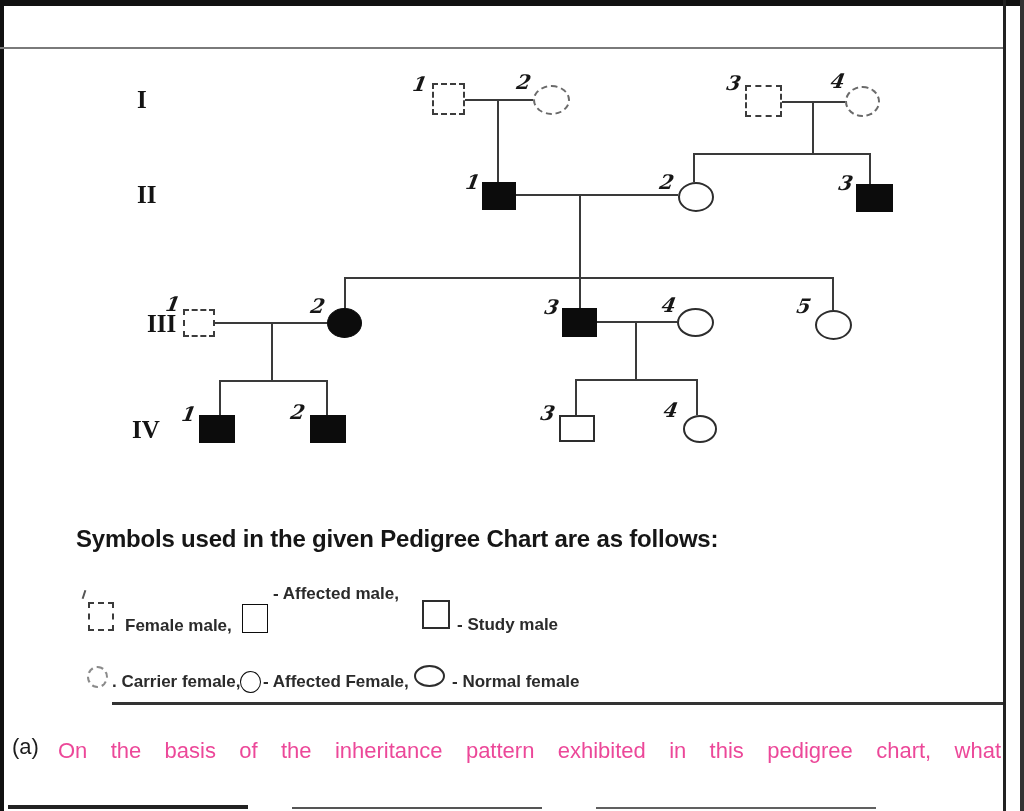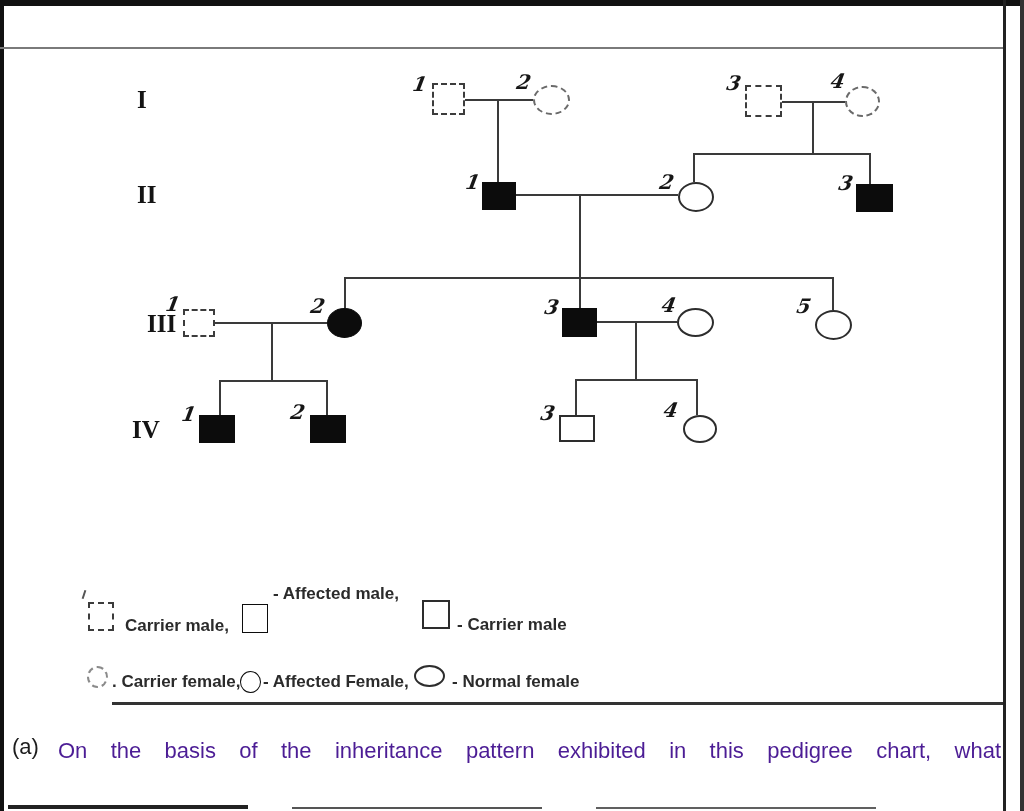--- a/index.html
+++ b/index.html
@@ -3,21 +3,21 @@
 <meta charset="utf-8">
 <style>
   html,body{margin:0;padding:0;background:#fff;}
   #page{position:relative;width:1024px;height:811px;background:#fff;overflow:hidden;
         font-family:"Liberation Sans",sans-serif;}
   .abs{position:absolute;}
   
   #title{left:8px;top:9px;width:990px;font-size:22px;color:#1b1b1b;letter-spacing:-0.2px;}
   #symbols-heading{left:76px;top:525px;font-size:24px;font-weight:700;color:#161616;letter-spacing:-0.2px;}
   #question-label{left:12px;top:734px;font-size:22px;color:#1d1d1d;}
-  #question-text{left:58px;top:734px;width:943px;font-size:22px;color:#4c1d95;line-height:33px;}
+  #question-text{left:58px;top:734px;width:943px;font-size:22px;color:#ec4899;line-height:33px;}
   #q-line1{text-align:justify;text-align-last:justify;}
   #q-line2{text-align:left;}
   
   .sym{position:absolute;box-sizing:border-box;background:#fff;}
   .carrier-male{border:2px dashed #3c3c3c;}
   .affected-male{background:#0c0c0c;border:1px solid #0c0c0c;}
   .normal-male{border:2px solid #2d2d2d;}
   .carrier-female{border:2px dashed #6a6a6a;border-radius:50%;}
   .affected-female{background:#0c0c0c;border:1px solid #0c0c0c;border-radius:50%;}
   .normal-female{border:2px solid #2d2d2d;border-radius:50%;}
@@ -93,28 +93,29 @@
       <div class="sym normal-male" style="left: 559px; top: 415px; width: 36px; height: 27px;"></div>
       <div class="plabel" style="left: 541px; top: 401px;">3</div>
       <div class="sym normal-female" style="left: 683px; top: 415px; width: 34px; height: 28px;"></div>
       <div class="plabel" style="left: 664px; top: 398px;">4</div>
       <div class="genlabel" style="left: 137px; top: 86px;">I</div>
       <div class="genlabel" style="left: 137px; top: 181px;">II</div>
       <div class="genlabel" style="left: 147px; top: 310px;">III</div>
       <div class="genlabel" style="left: 132px; top: 416px; ">IV</div>
     </div>
 
+  <div class="abs" id="symbols-heading">Symbols used in the given Pedigree Chart are as follows:</div>
 
   <div class="leg-sym carrier-male" style="left:88px;top:602px;width:26px;height:29px;"></div>
   <div class="abs" id="leg-tick"></div>
-  <span class="leg-label" style="left:125px;top:616px;">Carrier male,</span>
+  <span class="leg-label" style="left:125px;top:616px;">Female male,</span>
   <div class="leg-sym affected-male" style="left:242px;top:604px;width:26px;height:29px;"></div>
   <span class="leg-label" style="left:273px;top:584px;">- Affected male,</span>
   <div class="leg-sym normal-male" style="left:422px;top:600px;width:28px;height:29px;"></div>
-  <span class="leg-label" style="left:457px;top:615px;">- Carrier male</span>
+  <span class="leg-label" style="left:457px;top:615px;">- Study male</span>
 
   <div class="leg-sym carrier-female" style="left:87px;top:666px;width:21px;height:22px;border-color:#8a8a8a;"></div>
   <span class="leg-label" style="left:112px;top:672px;">. Carrier female,</span>
   <div class="leg-sym affected-female" style="left:240px;top:671px;width:21px;height:22px;"></div>
   <span class="leg-label" style="left:263px;top:672px;">- Affected Female,</span>
   <div class="leg-sym normal-female" style="left:414px;top:665px;width:31px;height:22px;"></div>
   <span class="leg-label" style="left:452px;top:672px;">- Normal female</span>
 
   <div class="abs" id="question-label">(a)</div>
   <div class="abs" id="question-text">

